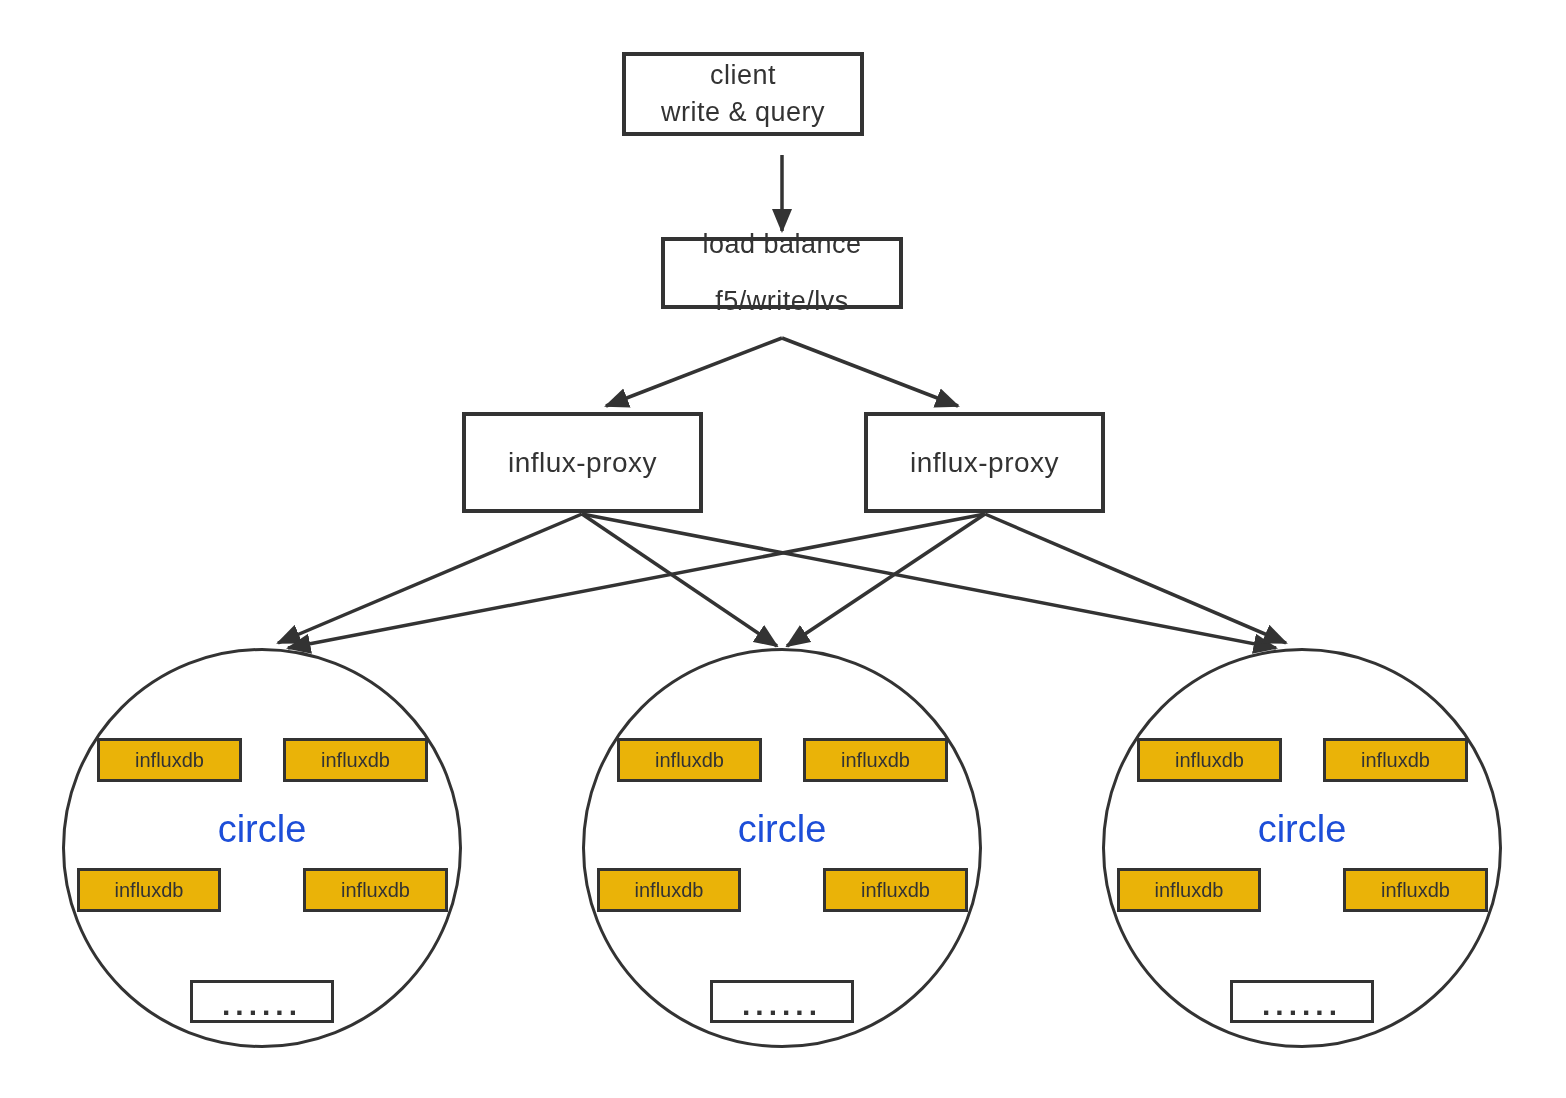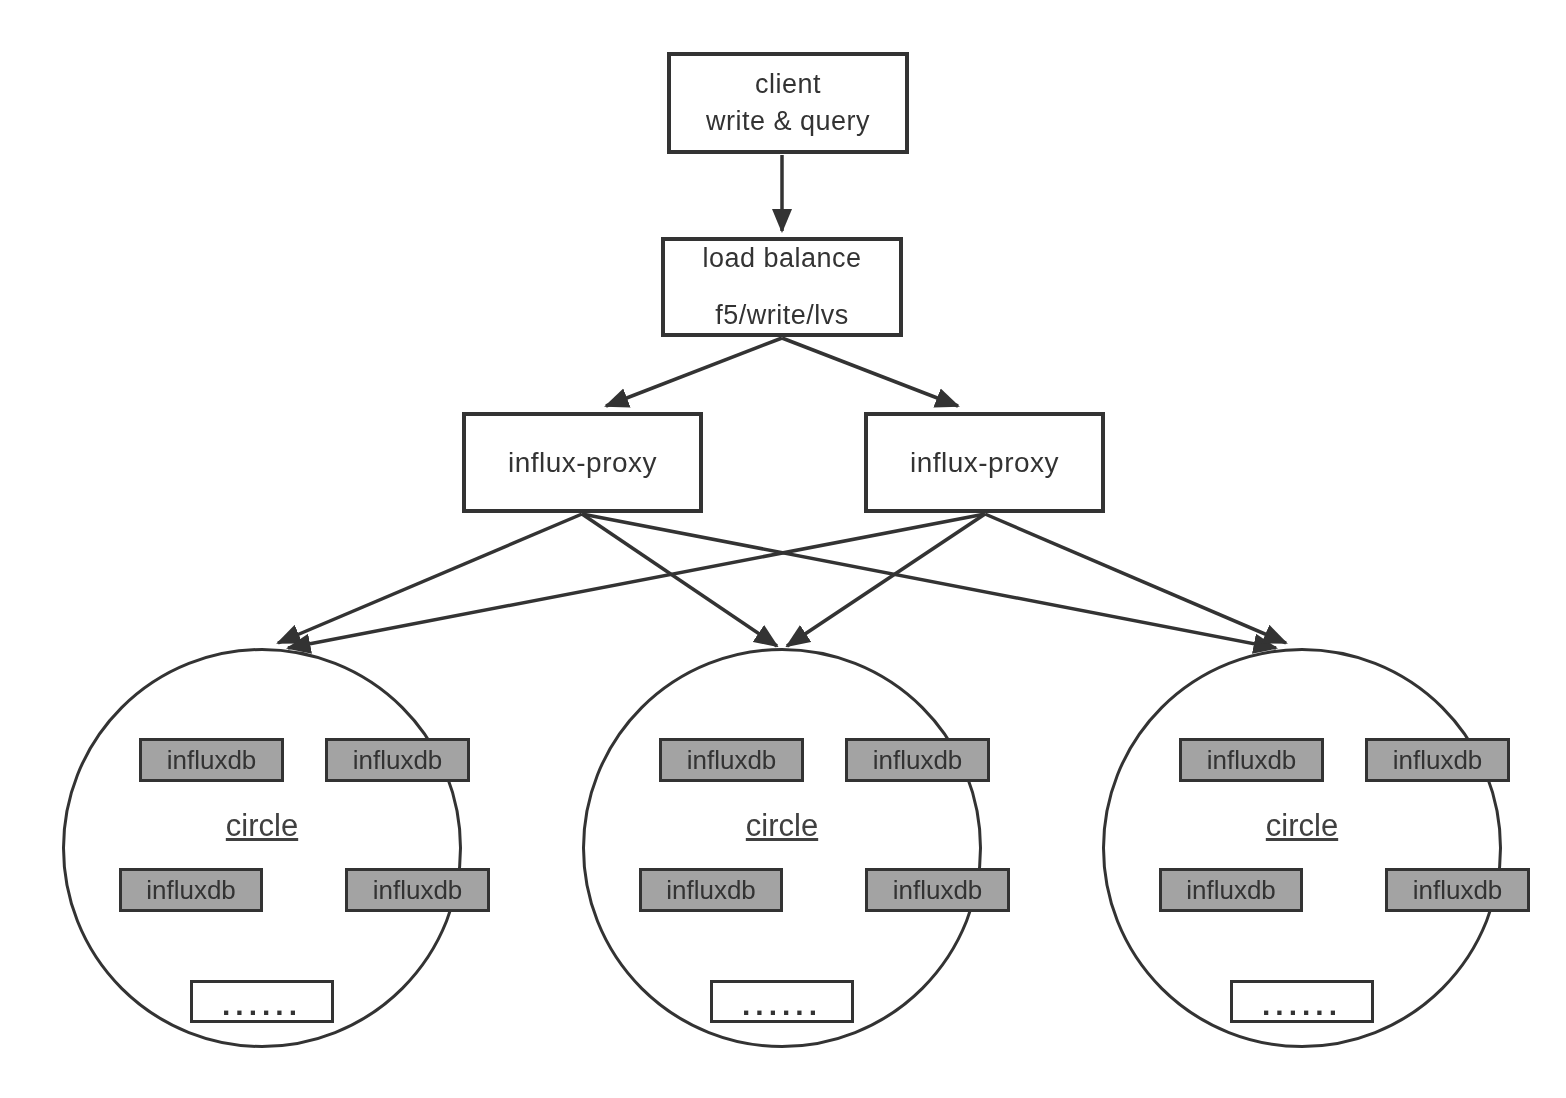--- a/index.html
+++ b/index.html
@@ -29,22 +29,22 @@
     display: flex;
     flex-direction: column;
     align-items: center;
     justify-content: center;
     text-align: center;
     font-size: 27px;
     line-height: 37px;
     color: #333333;
     letter-spacing: 0.5px;
   }
-  .node-client   { left: 667px; top: 52px;  width: 242px; height: 102px; }
-  .node-lb       { left: 661px; top: 237px; width: 242px; height: 100px; gap: 20px; }
+  .node-client   { left: 622px; top: 52px;  width: 242px; height: 84px; }
+  .node-lb       { left: 661px; top: 237px; width: 242px; height: 72px; gap: 20px; }
   .node-proxy-l  { left: 462px; top: 412px; width: 241px; height: 101px; font-size: 28px; }
   .node-proxy-r  { left: 864px; top: 412px; width: 241px; height: 101px; font-size: 28px; }
 
   .ring-group {
     position: absolute;
     top: 648px;
     width: 400px;
     height: 400px;
   }
   .ring-1 { left: 62px; }
@@ -56,40 +56,38 @@
     box-sizing: border-box;
     width: 400px; height: 400px;
     border: 3px solid #333333;
     border-radius: 50%;
     background: #ffffff;
   }
   .db {
     position: absolute;
     box-sizing: border-box;
     border: 3px solid #333333;
-    background: #a3a3a3;
+    background: #eab308;
     display: flex;
     align-items: center;
     justify-content: center;
-    font-size: 26px;
+    font-size: 20px;
     color: #333333;
-    margin-left: 42px;
   }
   .db-tl { left: 35px;  top: 90px;  width: 145px; height: 44px; }
   .db-tr { left: 221px; top: 90px;  width: 145px; height: 44px; }
   .db-bl { left: 15px;  top: 220px; width: 144px; height: 44px; }
   .db-br { left: 241px; top: 220px; width: 145px; height: 44px; }
   .ring-label {
     position: absolute;
     left: 0; right: 0;
     top: 160px;
     text-align: center;
-    font-size: 31px;
-    color: #404040;
-    text-decoration: underline;
+    font-size: 38px;
+    color: #1d4ed8;
   }
   .dots-box {
     position: absolute;
     left: 128px; top: 332px;
     width: 144px; height: 43px;
     box-sizing: border-box;
     border: 3px solid #333333;
     background: #ffffff;
     display: flex;
     align-items: center;

